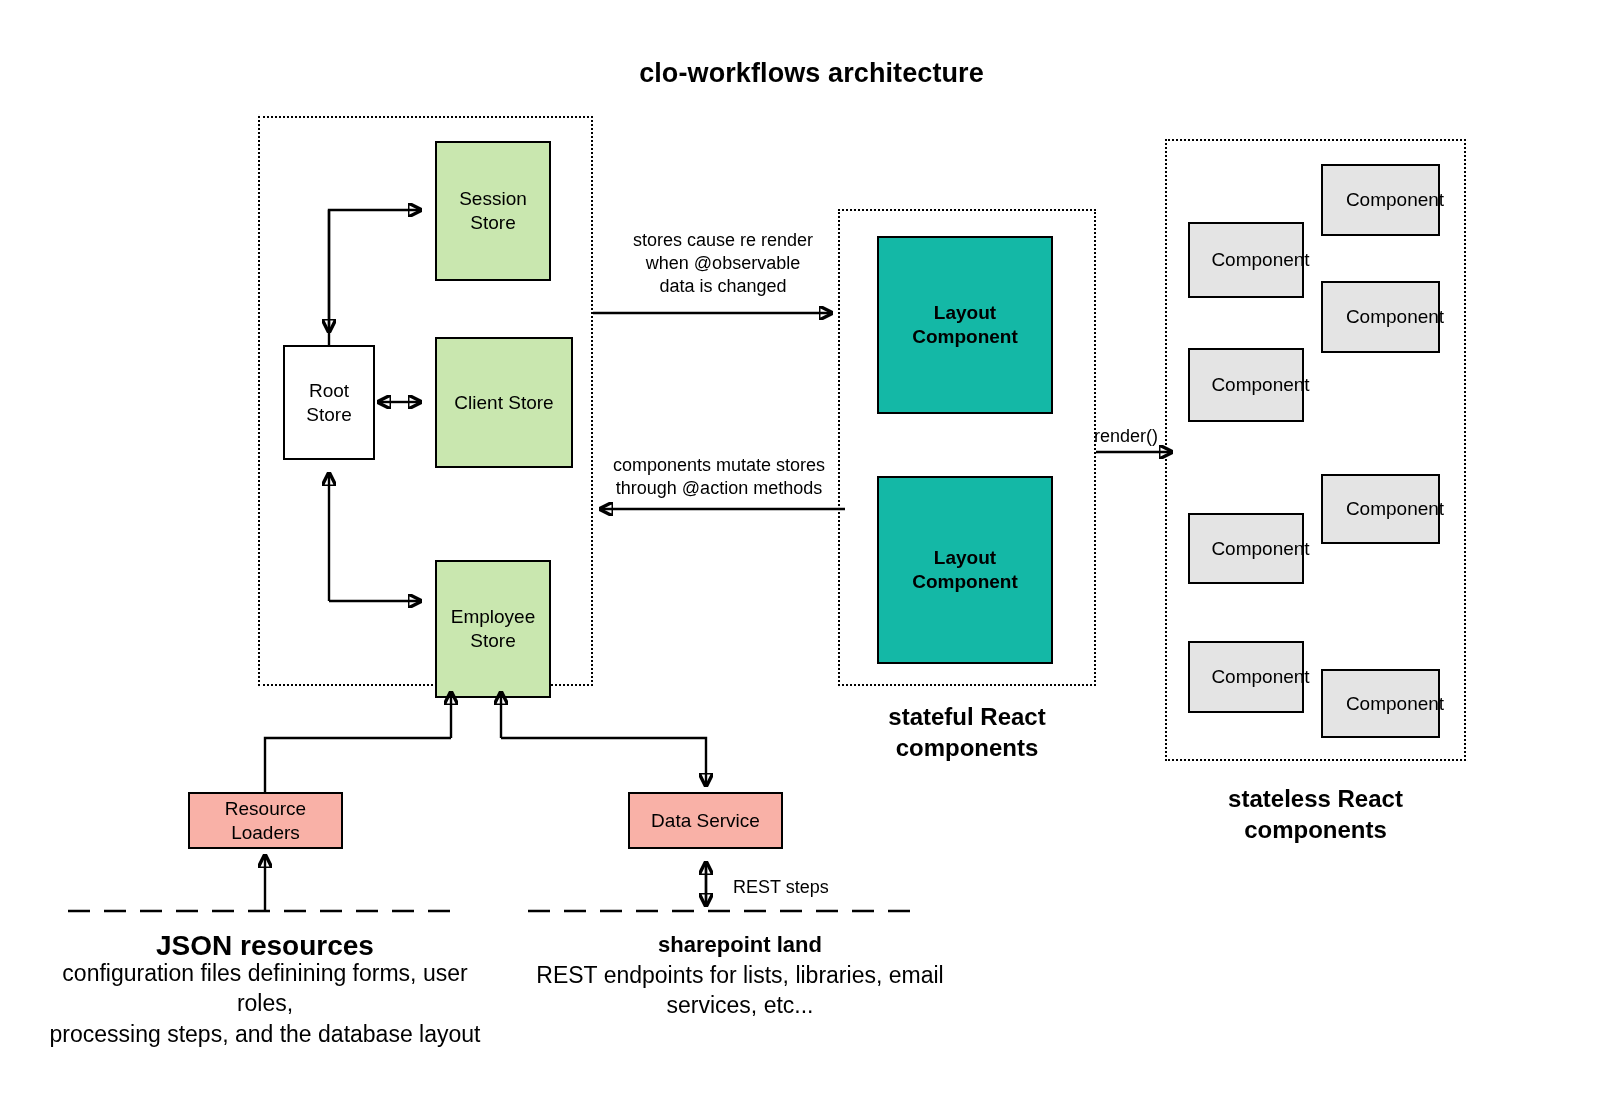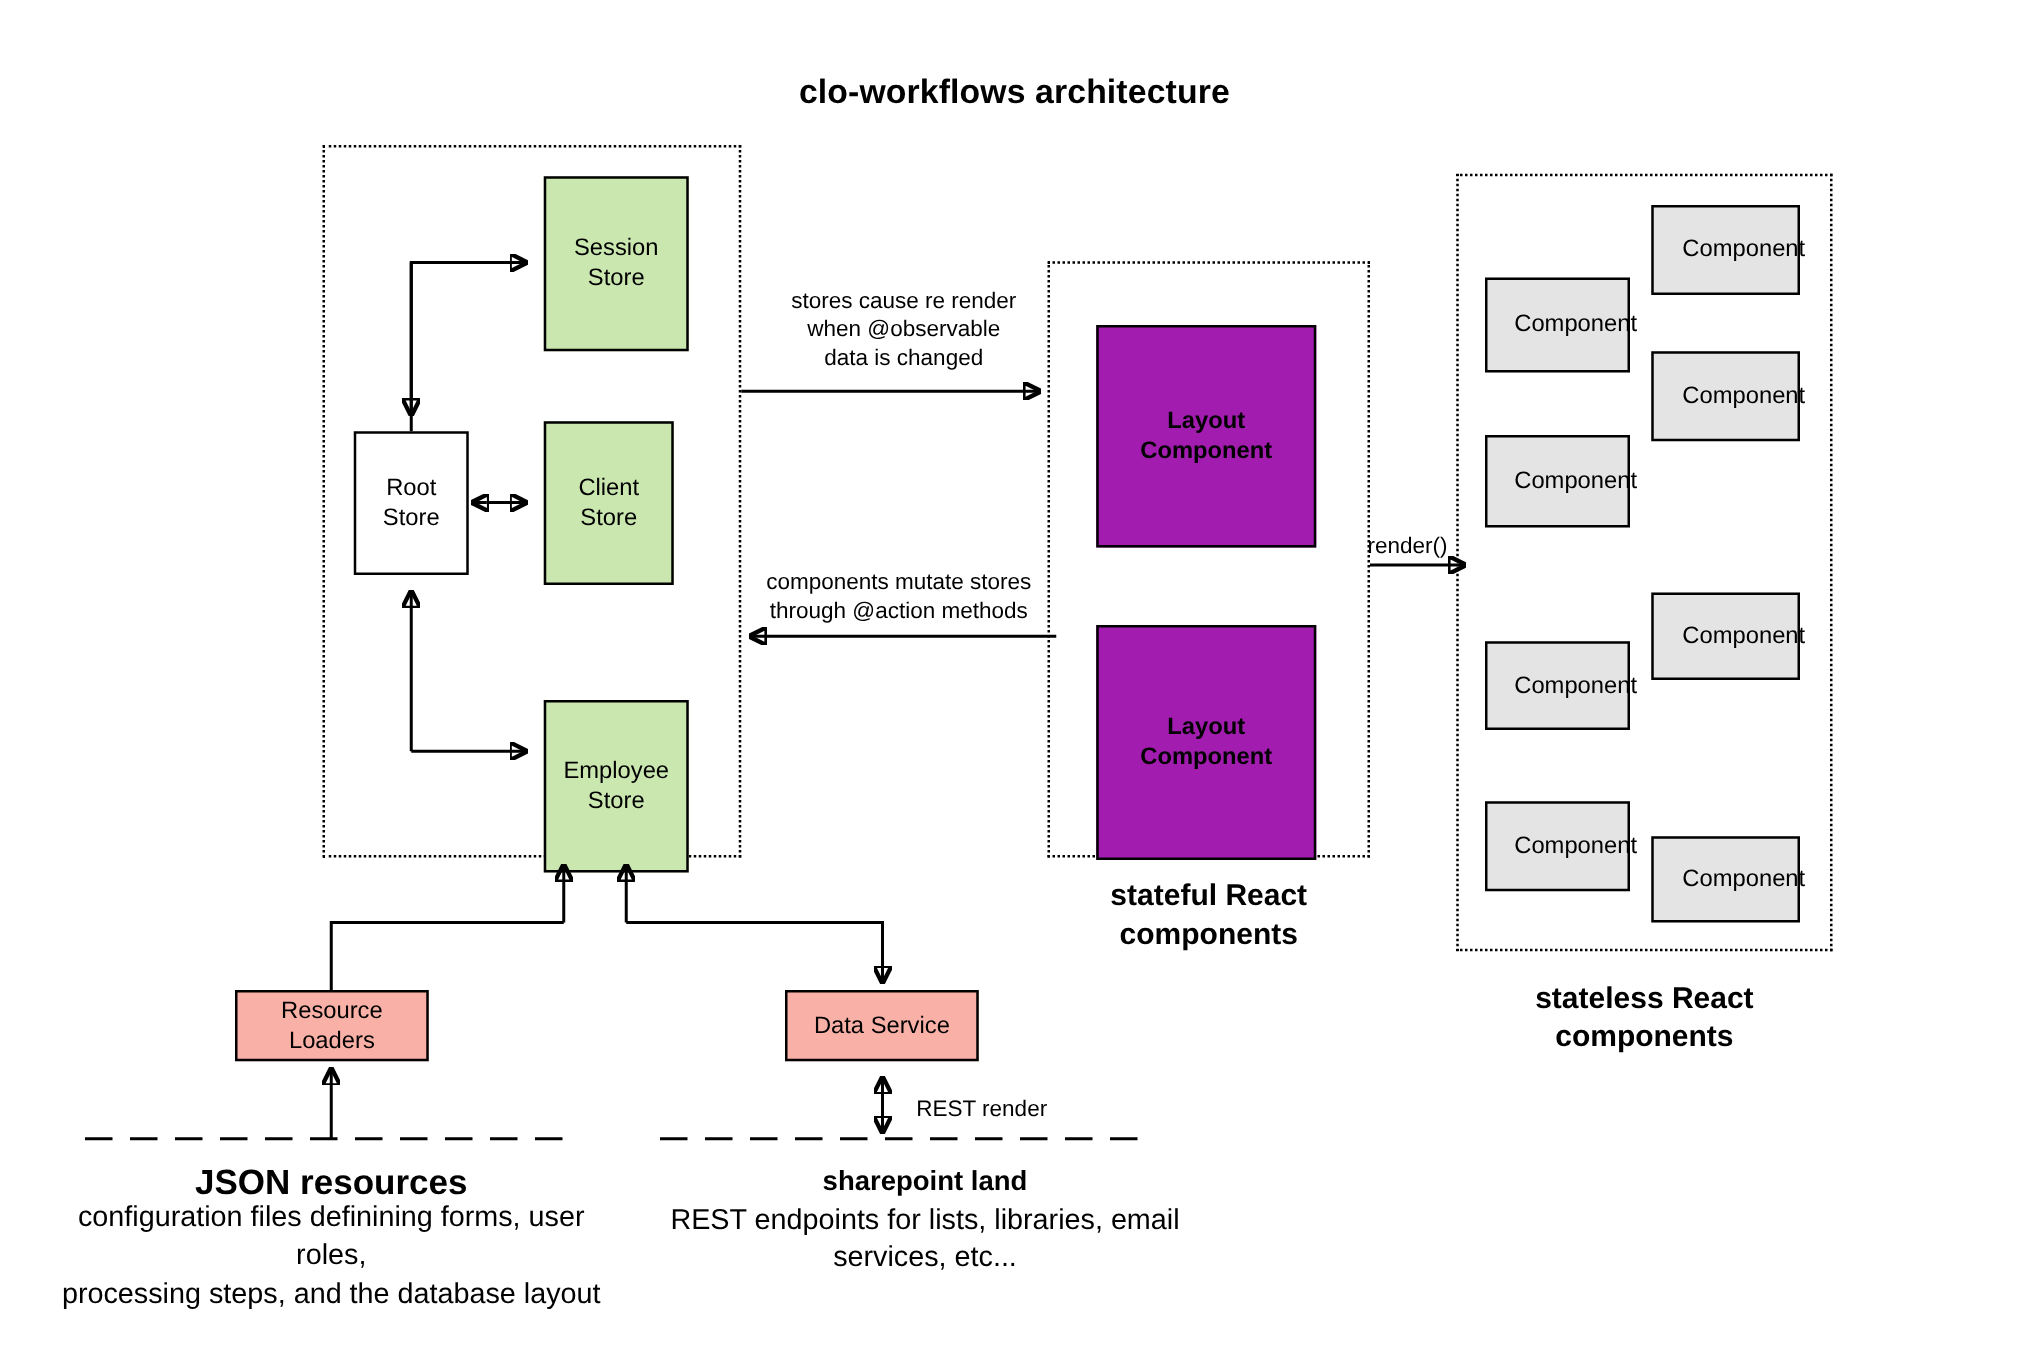--- a/index.html
+++ b/index.html
@@ -46,24 +46,23 @@
     align-items: center;
     justify-content: center;
     text-align: center;
     font-size: 19px;
     line-height: 1.25;
     padding: 2px 4px;
   }
   .node.store-green { background: #c9e7af; }
   .node.root-white  { background: #ffffff; }
   .node.layout-blue {
-    background: #a21caf;
+    background: #14b8a6;
     font-weight: bold;
     font-size: 19px;
-    margin-top: 24px;
   }
   .node.service-red { background: #f9b1a7; }
   .node.comp-grey   { background: #e4e4e4; padding-left: 33px; }
 
   
   .label {
     font-size: 18px;
     line-height: 1.27;
     text-align: center;
     white-space: pre-line;
@@ -115,21 +114,21 @@
   <div class="abs node root-white" style="left:283px; top:345px; width:92px; height:115px;">
     <span>Root
 Store</span>
   </div>
 
   <div class="abs node store-green" style="left:435px; top:141px; width:116px; height:140px;">
     <span>Session
 Store</span>
   </div>
 
-  <div class="abs node store-green" style="left:435px; top:337px; width:104px; height:131px;">
+  <div class="abs node store-green" style="left:435px; top:337px; width:138px; height:131px;">
     <span>Client Store</span>
   </div>
 
   <div class="abs node store-green" style="left:435px; top:560px; width:116px; height:138px;">
     <span>Employee
 Store</span>
   </div>
 
   <div class="abs group-box" style="left:838px; top:209px; width:258px; height:477px;"></div>
 
@@ -180,21 +179,21 @@
 
   <div class="abs label" style="left:600px; top:229px; width:246px;">stores cause re render
 when @observable
 data is changed</div>
 
   <div class="abs label" style="left:593px; top:454px; width:252px;">components mutate stores
 through @action methods</div>
 
   <div class="abs label" style="left:1094px; top:425px; width:84px; text-align:left;">render()</div>
 
-  <div class="abs label" style="left:733px; top:876px; width:130px; text-align:left;">REST render</div>
+  <div class="abs label" style="left:733px; top:876px; width:130px; text-align:left;">REST steps</div>
 
   <div class="abs node service-red" style="left:188px; top:792px; width:155px; height:57px;">
     <span>Resource
 Loaders</span>
   </div>
 
   <div class="abs node service-red" style="left:628px; top:792px; width:155px; height:57px;">
     <span>Data Service</span>
   </div>
 

